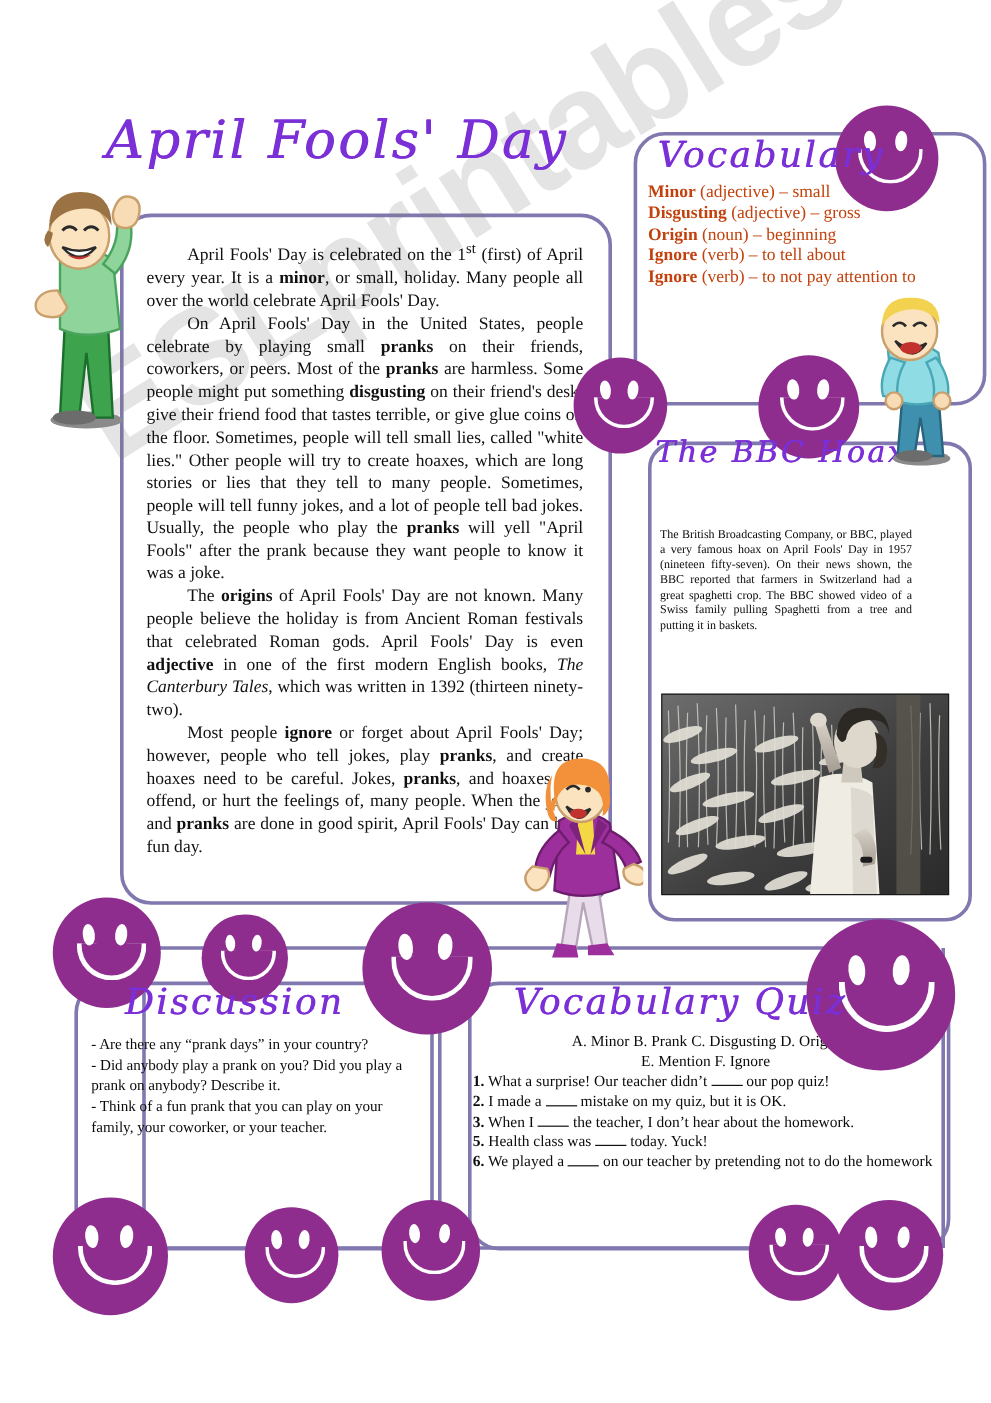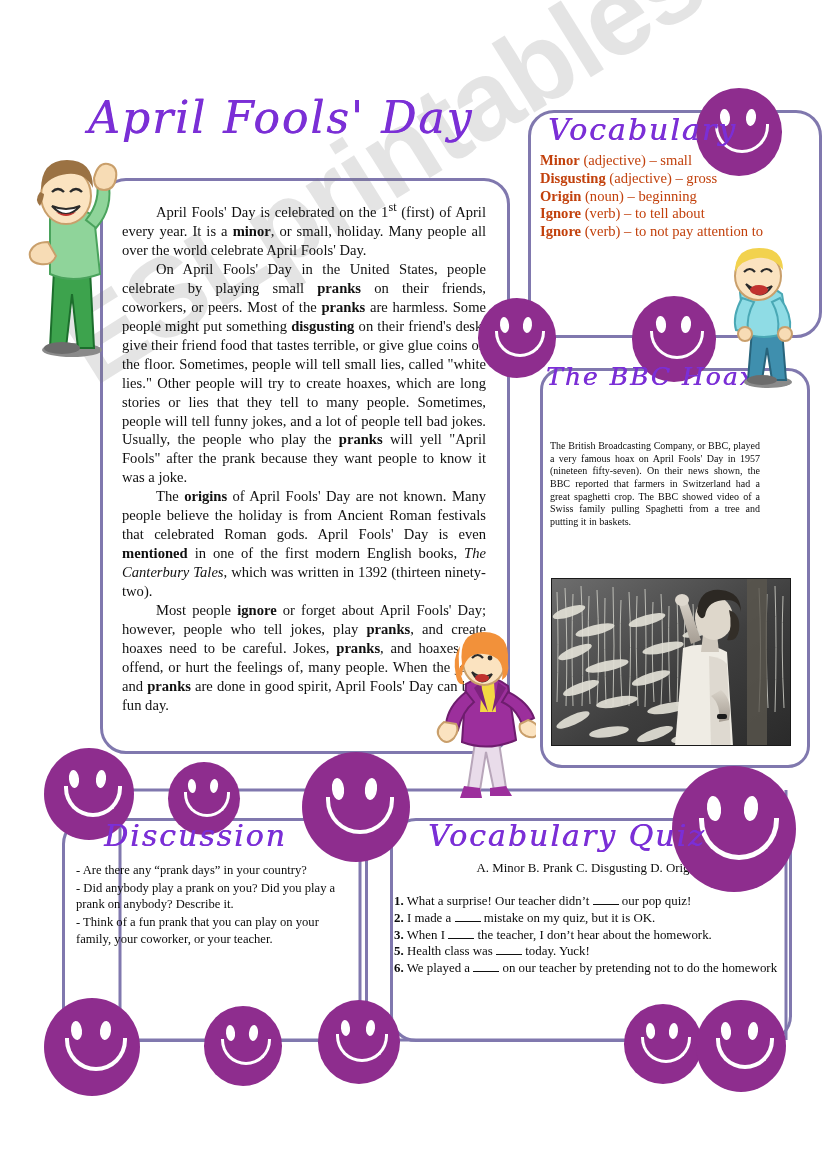--- a/index.html
+++ b/index.html
@@ -175,21 +175,21 @@
 
   <div id="main-title" class="fancy">April Fools' Day</div>
   <div id="vocab-title" class="fancy">Vocabulary</div>
   <div id="bbc-title" class="fancy">The BBC Hoax</div>
   <div id="discussion-title" class="fancy">Discussion</div>
   <div id="quiz-title" class="fancy">Vocabulary Quiz</div>
 
   <div class="article-text" id="article-body">
       <p>April Fools' Day is celebrated on the 1<sup>st</sup> (first) of April every year. It is a <b>minor</b>, or small, holiday. Many people all over the world celebrate April Fools' Day.</p>
       <p>On April Fools' Day in the United States, people celebrate by playing small <b>pranks</b> on their friends, coworkers, or peers. Most of the <b>pranks</b> are harmless. Some people might put something <b>disgusting</b> on their friend's desk, give their friend food that tastes terrible, or give glue coins on the floor. Sometimes, people will tell small lies, called "white lies." Other people will try to create hoaxes, which are long stories or lies that they tell to many people. Sometimes, people will tell funny jokes, and a lot of people tell bad jokes. Usually, the people who play the <b>pranks</b> will yell "April Fools" after the prank because they want people to know it was a joke.</p>
-      <p>The <b>origins</b> of April Fools' Day are not known. Many people believe the holiday is from Ancient Roman festivals that celebrated Roman gods. April Fools' Day is even <b>mentioned</b> in one of the first modern English books, <i>The Canterbury Tales</i>, which was written in 1392 (thirteen ninety-two).</p>
+      <p>The <b>origins</b> of April Fools' Day are not known. Many people believe the holiday is from Ancient Roman festivals that celebrated Roman gods. April Fools' Day is even <b>adjective</b> in one of the first modern English books, <i>The Canterbury Tales</i>, which was written in 1392 (thirteen ninety-two).</p>
       <p>Most people <b>ignore</b> or forget about April Fools' Day; however, people who tell jokes, play <b>pranks</b>, and create hoaxes need to be careful. Jokes, <b>pranks</b>, and hoaxes can offend, or hurt the feelings of, many people. When the jokes and <b>pranks</b> are done in good spirit, April Fools' Day can be a fun day.</p>
     </div>
 
   <div class="vocab-list" id="vocab-body">
       <div><span class="w">Minor</span> (adjective) – small</div>
       <div><span class="w">Disgusting</span> (adjective) – gross</div>
       <div><span class="w">Origin</span> (noun) – beginning</div>
       <div><span class="w">Ignore</span> (verb) – to tell about</div>
       <div><span class="w">Ignore</span> (verb) – to not pay attention to</div>
     </div>
@@ -283,20 +283,21 @@
   </div>
 
   <div class="discussion-text" id="discussion-body">
       <div>- Are there any “prank days” in your country?</div>
       <div>- Did anybody play a prank on you? Did you play a prank on anybody? Describe it.</div>
       <div>- Think of a fun prank that you can play on your family, your coworker, or your teacher.</div>
     </div>
 
   <div class="quiz-options">
     <div>A. Minor B. Prank C. Disgusting D. Origin</div>
+    <div>E. Mention F. Ignore</div>
   </div>
   <div class="quiz-items" id="quiz-body">
       <div><span class="qn">1.</span> What a surprise! Our teacher didn’t <span class="blank"></span> our pop quiz!</div>
       <div><span class="qn">2.</span> I made a <span class="blank"></span> mistake on my quiz, but it is OK.</div>
       <div><span class="qn">3.</span> When I <span class="blank"></span> the teacher, I don’t hear about the homework.</div>
       <div><span class="qn">5.</span> Health class was <span class="blank"></span> today. Yuck!</div>
       <div><span class="qn">6.</span> We played a <span class="blank"></span> on our teacher by pretending not to do the homework</div>
     </div>
 
   <div id="smileys">

